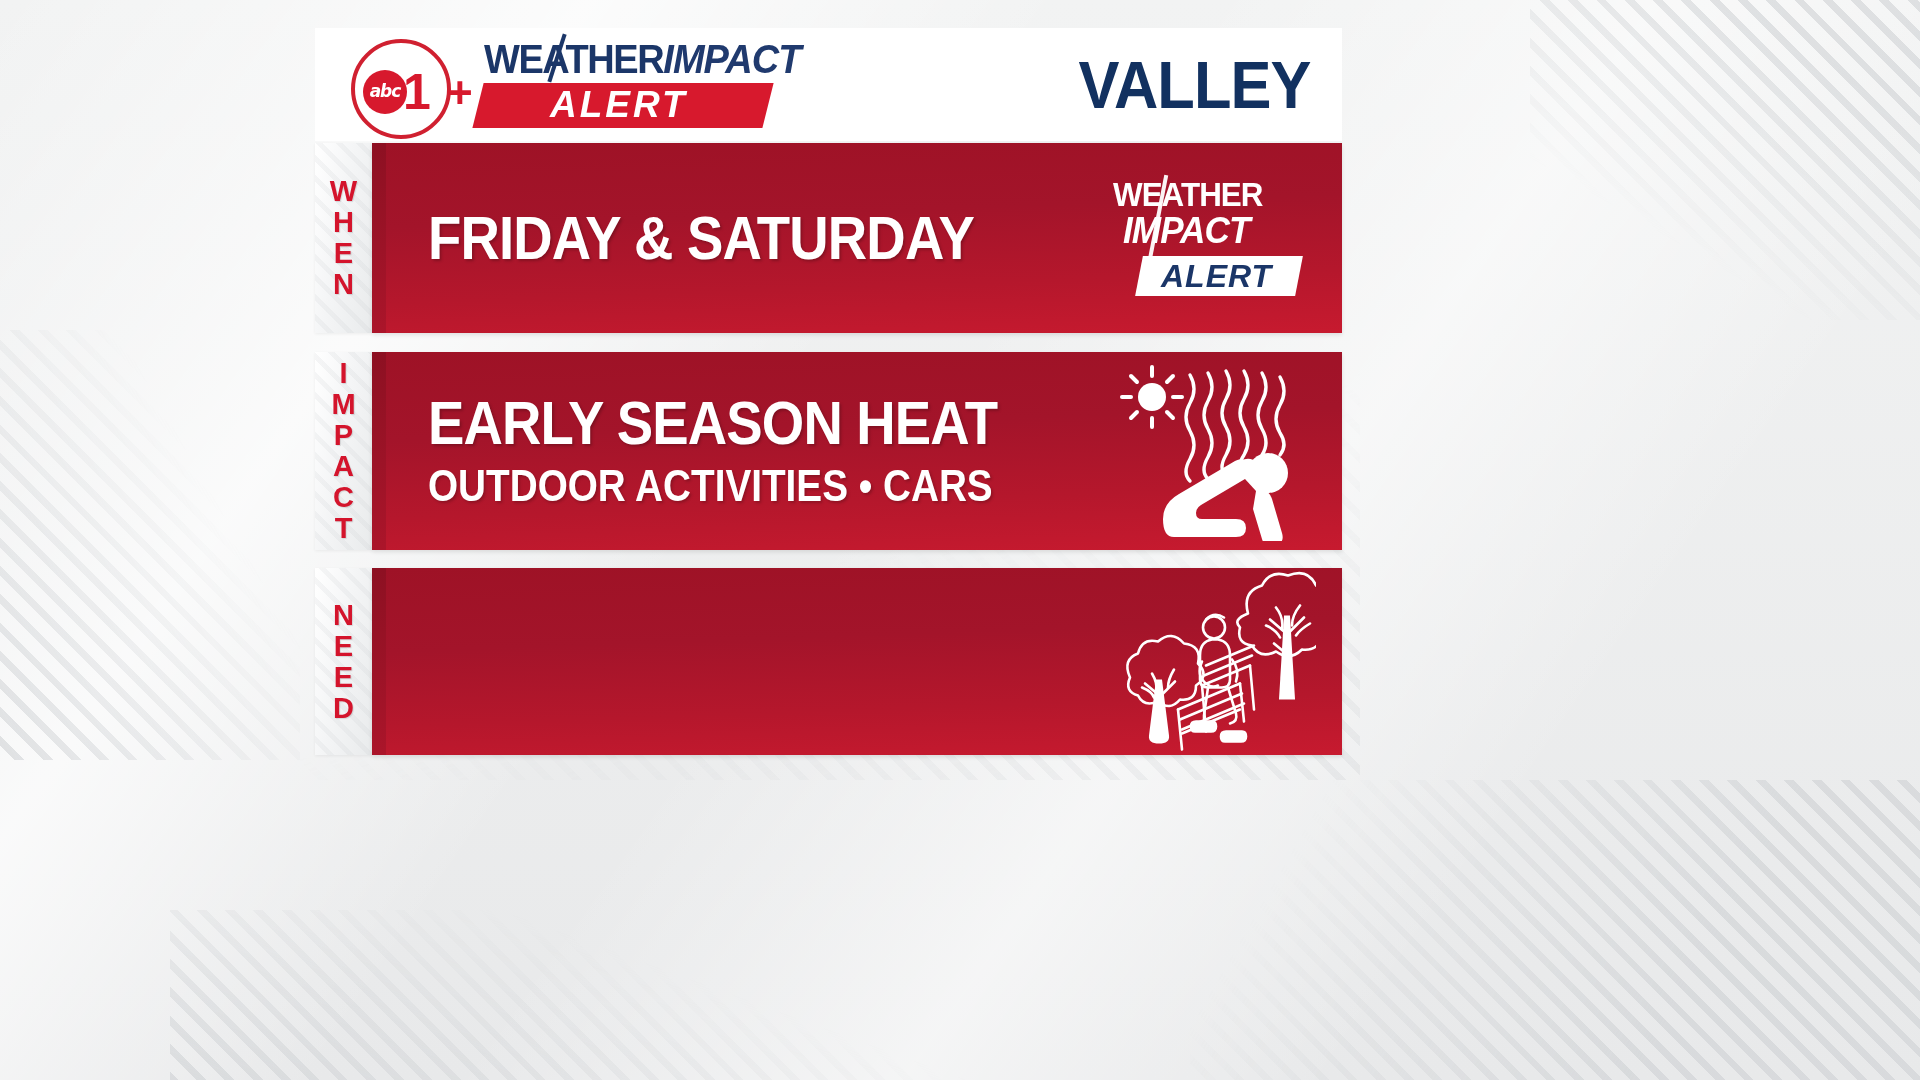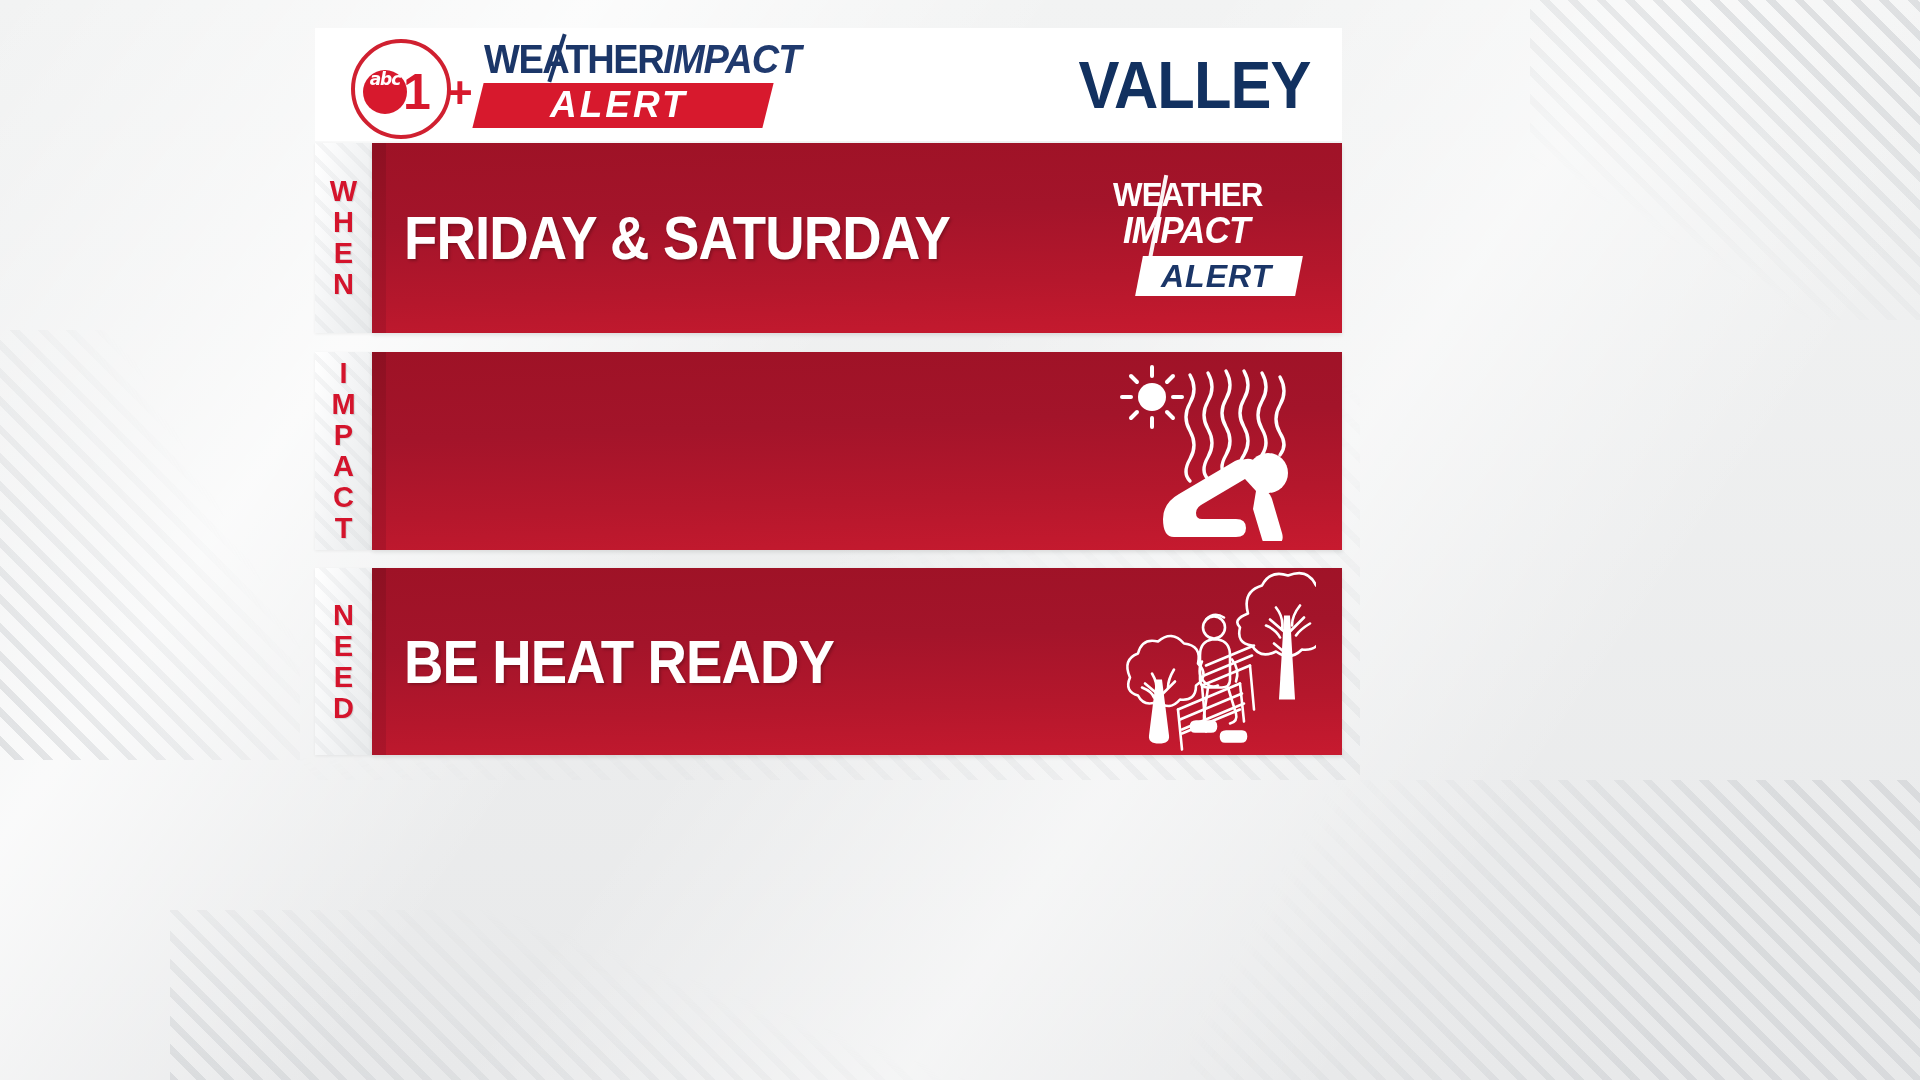--- a/index.html
+++ b/index.html
@@ -37,21 +37,21 @@
       mask-image:linear-gradient(160deg,transparent 60%,#000 100%);}
 
   
   .header{
     position:absolute;left:315px;top:28px;width:1027px;height:113px;
     background:#ffffff;display:flex;align-items:center;
   }
   .abc-logo{position:relative;width:125px;height:98px;margin-left:28px;flex:0 0 auto;}
   .abc-ring{position:absolute;left:8px;top:3px;width:92px;height:92px;border:4px solid #d02030;border-radius:50%;}
   .abc-disc{position:absolute;left:20px;top:34px;width:44px;height:44px;background:#d7192d;border-radius:50%;
-    display:flex;justify-content:center;}
+    display:flex;align-items:center;justify-content:center;}
   .abc-disc span{color:#fff;font-size:17px;font-weight:bold;letter-spacing:-1px;font-style:italic;
     font-family:"DejaVu Sans",sans-serif;transform:translateY(-1px);}
   .abc-ten{position:absolute;left:60px;top:31px;color:#d7192d;font-size:50px;font-weight:bold;
     letter-spacing:-2px;line-height:50px;font-family:"Liberation Sans",sans-serif;}
   .abc-plus{position:absolute;left:104px;top:35px;color:#d7192d;font-size:44px;font-weight:bold;line-height:44px;}
 
   .wia{position:relative;margin-left:10px;width:295px;height:100px;flex:0 0 auto;}
   .wia-top{position:absolute;left:6px;top:4px;font-size:40px;font-weight:bold;color:#1b3668;
     letter-spacing:-1.5px;line-height:40px;white-space:nowrap;
     font-family:"Liberation Sans",sans-serif;transform:scaleX(.95);transform-origin:left top;}
@@ -87,21 +87,21 @@
     text-shadow:1px 1px 1px rgba(0,0,0,.12);}
 
   .banner{
     position:relative;flex:1 1 auto;overflow:hidden;
     background:linear-gradient(178deg,#9e1226 0%,#a3142a 38%,#b5172c 72%,#c71a2f 100%);
     box-shadow:0 2px 4px rgba(0,0,0,.10);
     display:flex;align-items:center;
   }
   .banner::before{content:"";position:absolute;left:0;top:0;bottom:0;width:14px;
     background:linear-gradient(180deg,#8d1022 0%,#9c1327 55%,#ab152a 100%);}
-  .banner-text{position:relative;z-index:2;padding-left:32px;}
+  .banner-text{position:relative;z-index:2;padding-left:56px;}
   .headline{
     color:#ffffff;font-weight:bold;font-size:62px;line-height:64px;letter-spacing:-1px;
     transform:scaleX(.88);transform-origin:left center;white-space:nowrap;
     text-shadow:2px 2px 3px rgba(0,0,0,.22);font-family:"Liberation Sans",sans-serif;
   }
   .subline{
     color:#ffffff;font-weight:bold;font-size:45px;line-height:50px;letter-spacing:0px;
     transform:scaleX(.86);transform-origin:left center;white-space:nowrap;margin-top:6px;
     text-shadow:2px 2px 3px rgba(0,0,0,.2);font-family:"Liberation Sans",sans-serif;
   }
@@ -175,20 +175,24 @@
     </div>
   </div>
 </div>
 
 <div class="row row2">
   <div class="label-strip">
     <div class="ghost"></div>
     <div class="vert-label">I<br>M<br>P<br>A<br>C<br>T</div>
   </div>
   <div class="banner">
+    <div class="banner-text">
+      <div class="headline">EARLY SEASON HEAT</div>
+      <div class="subline">OUTDOOR ACTIVITIES • CARS</div>
+    </div>
     <svg class="art heat-art" viewBox="0 0 200 180">
       <g fill="#ffffff" stroke="#ffffff">
         <circle cx="36" cy="36" r="14" stroke="none"></circle>
         <g stroke-width="4" stroke-linecap="round">
           <line x1="36" y1="6" x2="36" y2="15"></line>
           <line x1="36" y1="57" x2="36" y2="66"></line>
           <line x1="6" y1="36" x2="15" y2="36"></line>
           <line x1="57" y1="36" x2="66" y2="36"></line>
           <line x1="15" y1="15" x2="21" y2="21"></line>
           <line x1="51" y1="51" x2="57" y2="57"></line>
@@ -211,23 +215,20 @@
     </svg>
   </div>
 </div>
 
 <div class="row row3">
   <div class="label-strip">
     <div class="ghost"></div>
     <div class="vert-label">N<br>E<br>E<br>D</div>
   </div>
   <div class="banner">
-    <div class="banner-text">
-      <div class="headline">BE HEAT READY</div>
-    </div>
     <svg class="art park-art" viewBox="0 0 200 185">
       <g fill="none" stroke="#ffffff" stroke-width="2.6" stroke-linejoin="round" stroke-linecap="round">
 
         <path d="M132 44 q-6 -22 14 -28 q8 -16 26 -10 q20 -8 28 10 q16 6 10 24 q10 14 -4 24 q-2 18 -20 16 q-12 12 -26 2 q-16 8 -24 -6 q-16 -2 -12 -18 q-8 -8 8 -14 z"></path>
         <path d="M160 38 q8 10 6 22 M184 36 q-8 10 -8 20 M150 56 q10 4 14 12 M194 54 q-10 6 -14 12"></path>
         <path fill="#ffffff" stroke="none" d="M168 46 l6 0 l5 84 l-16 0 z"></path>
         <path d="M168 62 l-14 -12 M174 62 l14 -14 M170 84 l-12 -10"></path>
 
         <path d="M14 108 q-8 -18 8 -24 q4 -16 20 -12 q14 -12 26 2 q18 2 14 20 q12 12 -2 22 q0 16 -16 14 q-10 12 -22 2 q-14 6 -20 -6 q-14 -4 -8 -18 z"></path>
         <path d="M36 104 q6 10 4 18 M58 100 q-6 10 -6 18 M26 118 q10 4 12 10"></path>

